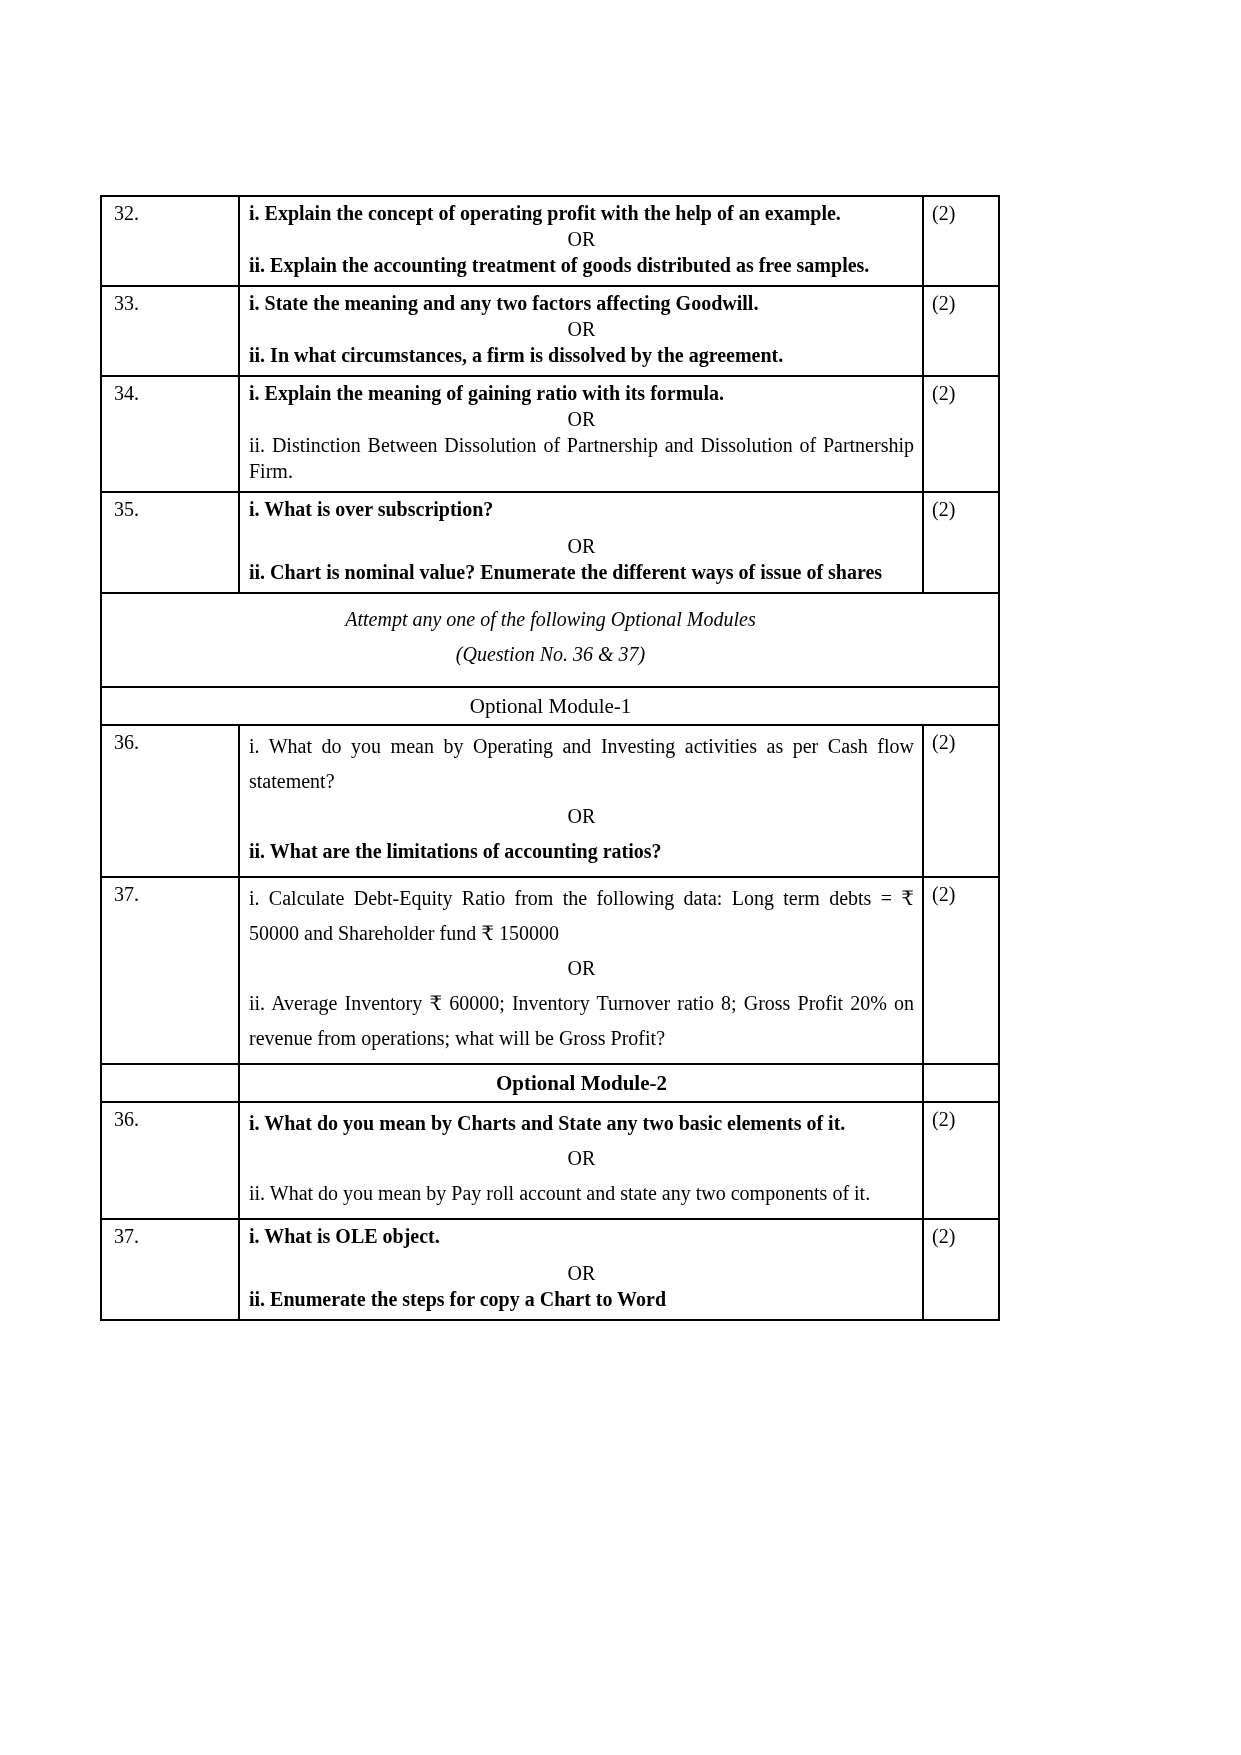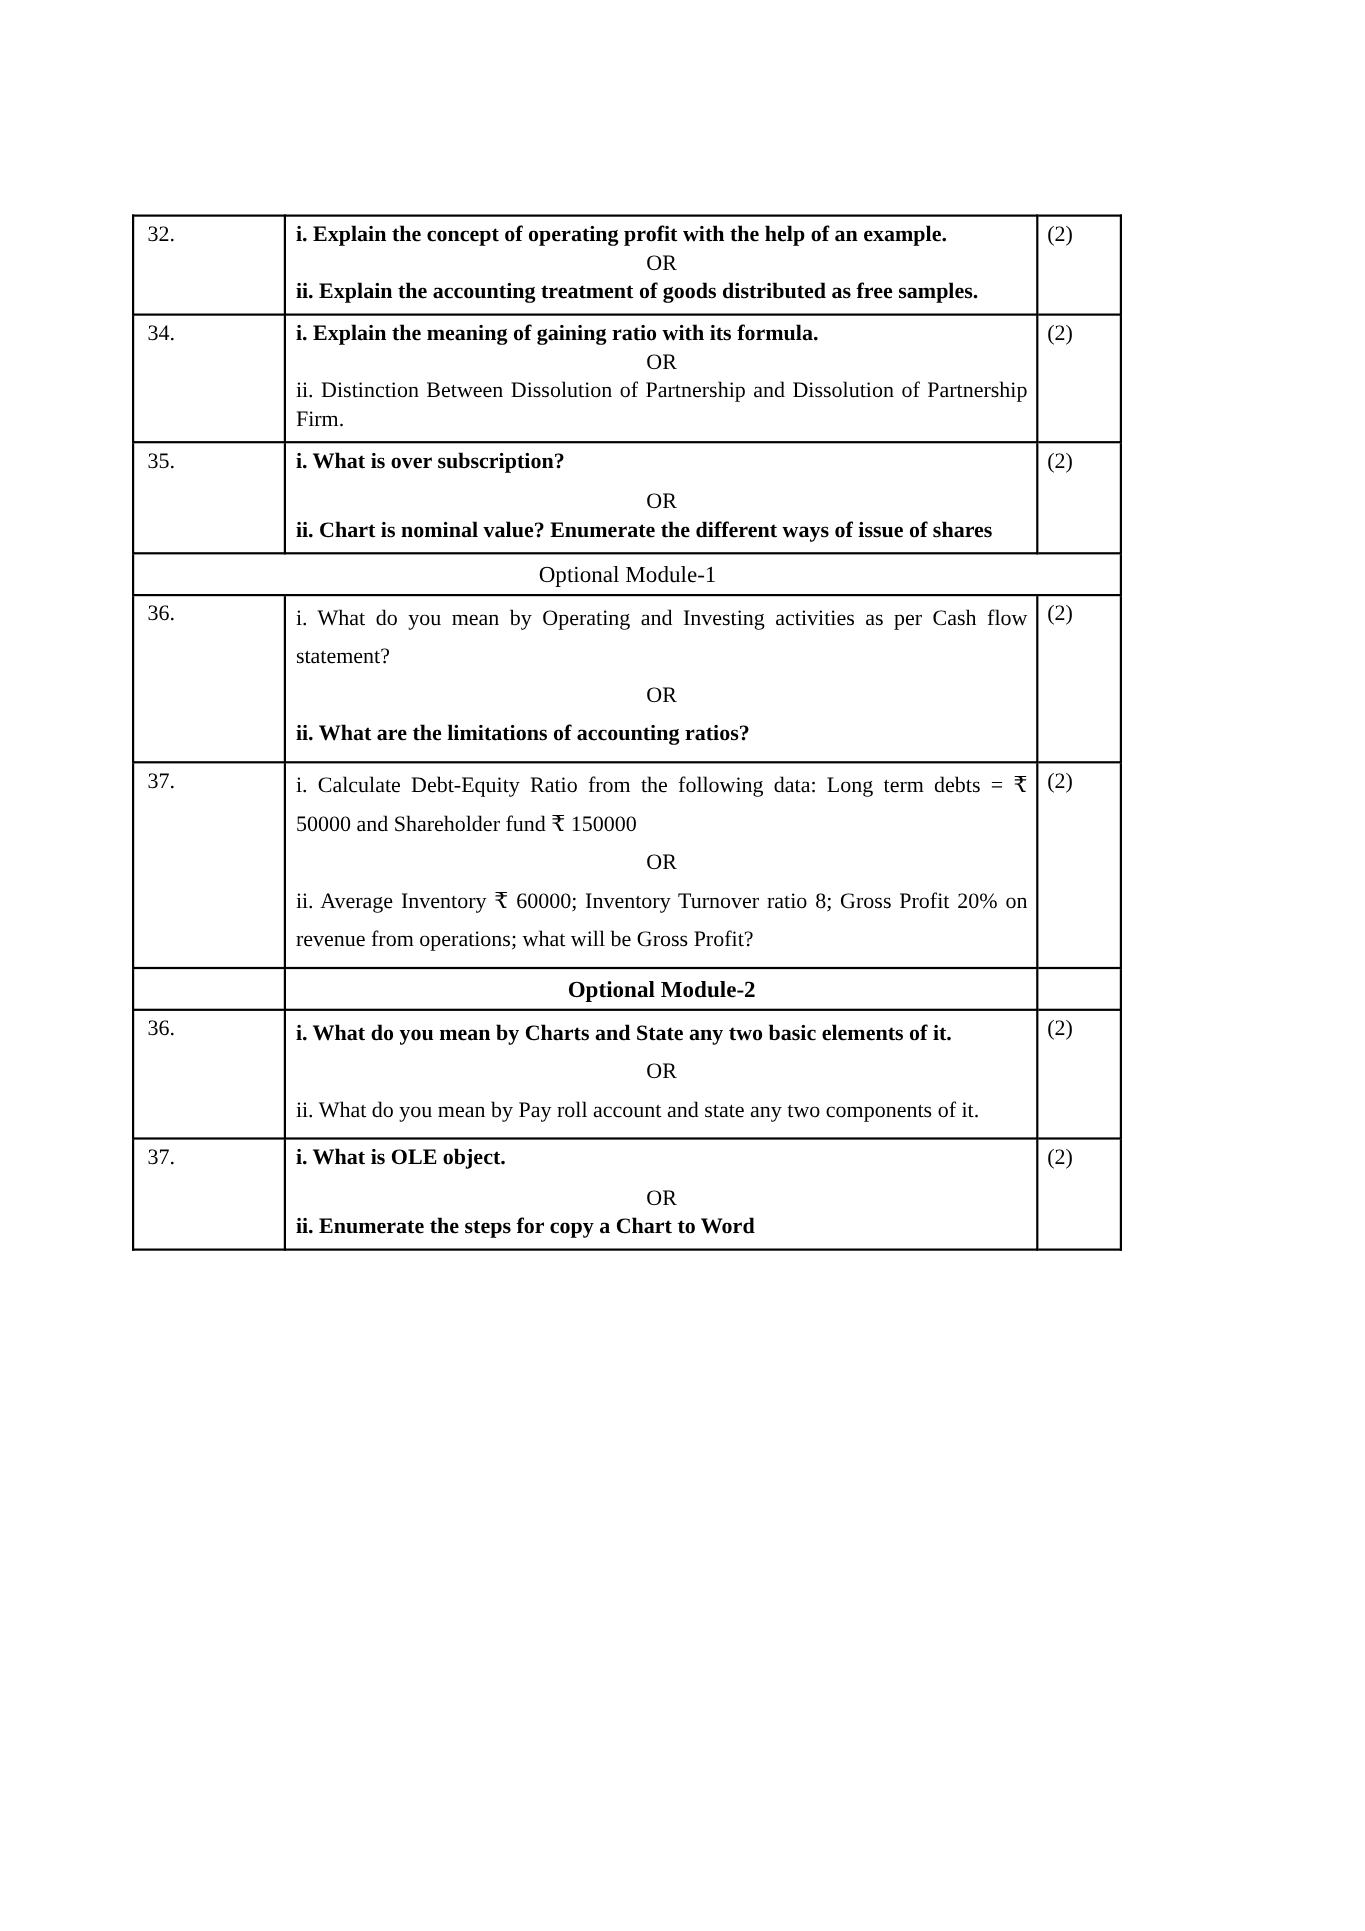--- a/index.html
+++ b/index.html
@@ -13,21 +13,21 @@
   }
   .page {
     position: relative;
     width: 1241px;
     height: 1755px;
     overflow: hidden;
     background: #ffffff;
   }
   .exam-table {
     position: absolute;
-    left: 120px;
+    left: 100px;
     top: 195px;
     width: 898px;
     border-collapse: collapse;
     table-layout: fixed;
   }
   .cell {
     border: 2px solid #000000;
     vertical-align: top;
     padding: 3px 8px 7px 9px;
     font-size: 20px;
@@ -78,36 +78,51 @@
         <tr>
           <td class="cell num">32.</td>
           <td class="cell text">
             <div class="part a-left">i. Explain the concept of operating profit with the help of an example.</div>
             <div class="part a-center">OR</div>
             <div class="part a-left">ii. Explain the accounting treatment of goods distributed as free samples.</div>
           </td>
           <td class="cell marks">(2)</td>
         </tr>
         <tr>
+          <td class="cell num">33.</td>
+          <td class="cell text">
+            <div class="part a-left">i. State the meaning and any two factors affecting Goodwill.</div>
+            <div class="part a-center">OR</div>
+            <div class="part a-left">ii. In what circumstances, a firm is dissolved by the agreement.</div>
+          </td>
+          <td class="cell marks">(2)</td>
+        </tr>
+        <tr>
           <td class="cell num">34.</td>
           <td class="cell text">
             <div class="part a-left">i. Explain the meaning of gaining ratio with its formula.</div>
             <div class="part a-center">OR</div>
             <div class="part a-justify">ii. Distinction Between Dissolution of Partnership and Dissolution of Partnership Firm.</div>
           </td>
           <td class="cell marks">(2)</td>
         </tr>
         <tr>
           <td class="cell num">35.</td>
           <td class="cell text">
             <div class="part a-left">i. What is over subscription?</div>
             <div class="part a-center sp">OR</div>
             <div class="part a-left">ii. Chart is nominal value? Enumerate the different ways of issue of shares</div>
           </td>
           <td class="cell marks">(2)</td>
+        </tr>
+        <tr>
+          <td class="cell span-italic" colspan="3">
+            <div class="span-line">Attempt any one of the following Optional Modules</div>
+            <div class="span-line">(Question No. 36 &amp; 37)</div>
+          </td>
         </tr>
         <tr>
           <td class="cell span-bold" colspan="3">
             <div class="span-line">Optional Module-1</div>
           </td>
         </tr>
         <tr>
           <td class="cell num">36.</td>
           <td class="cell text wide">
             <div class="part a-justify">i. What do you mean by Operating and Investing activities as per Cash flow statement?</div>

